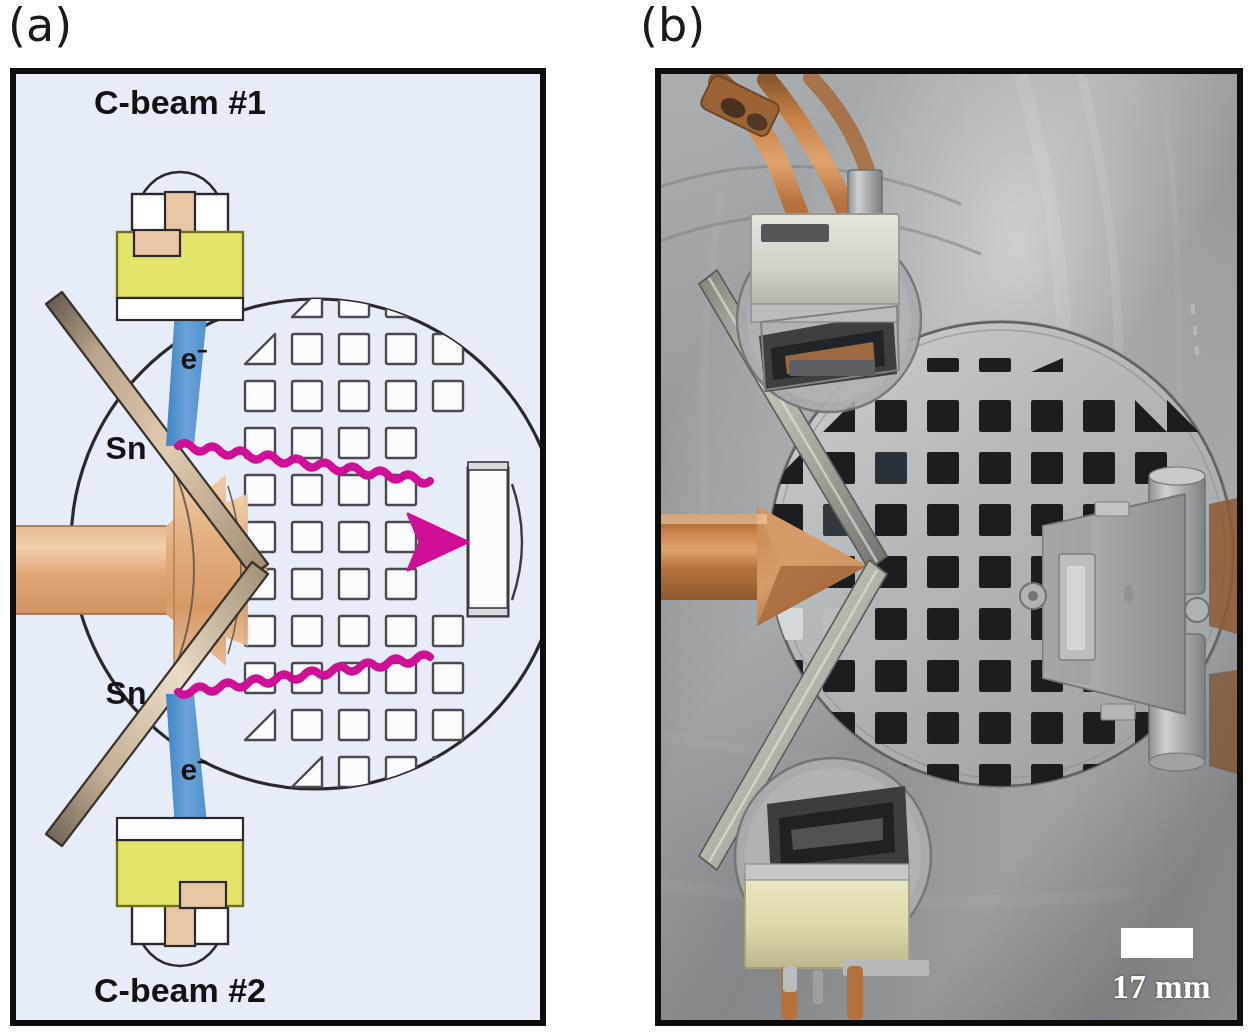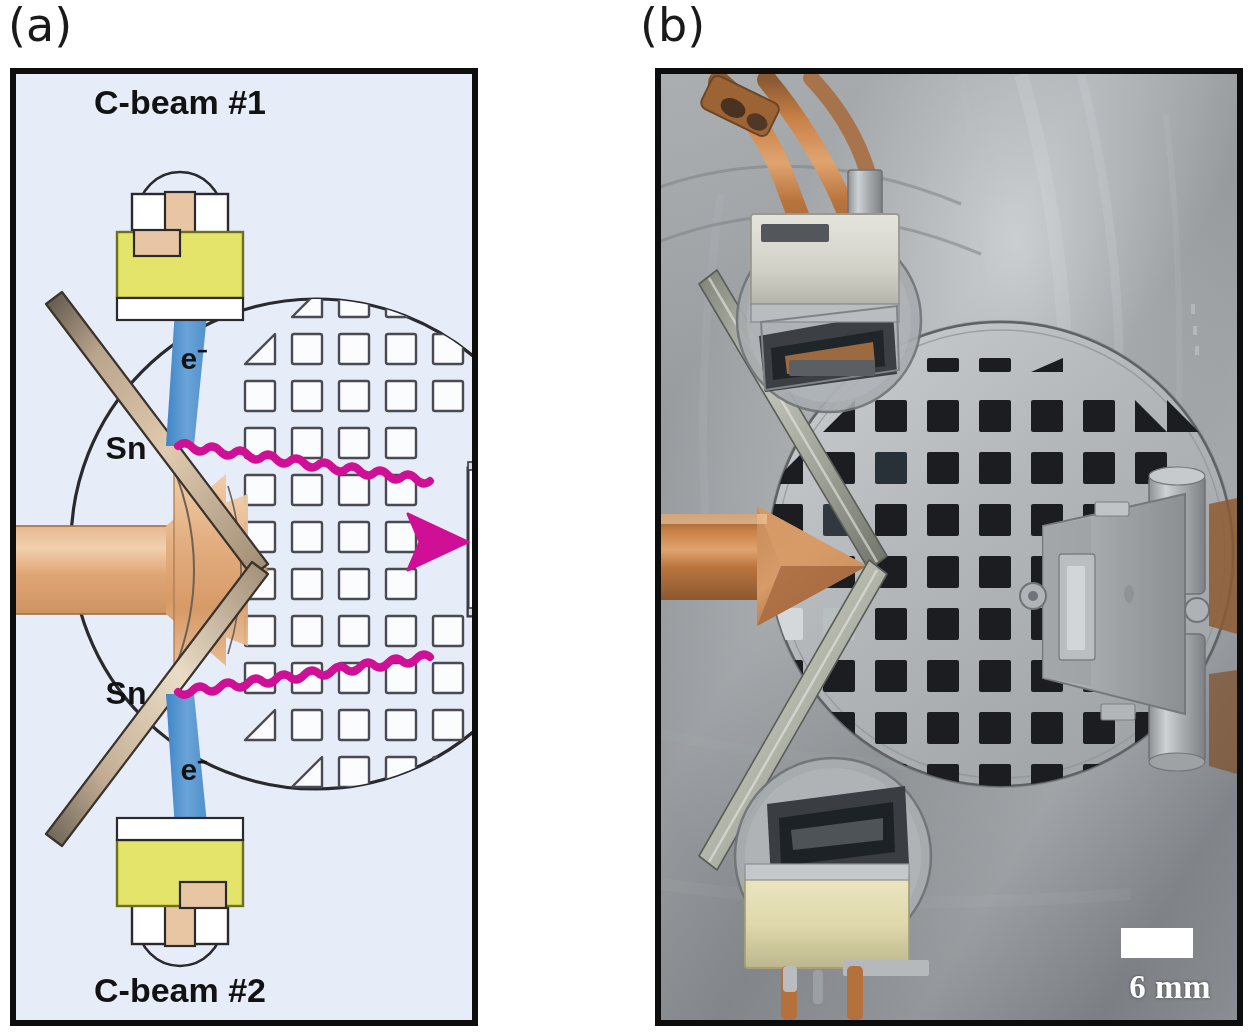--- a/index.html
+++ b/index.html
@@ -26,21 +26,21 @@
     letter-spacing: 0px;
   }
   #label-a { left: 8px;  top: 2px; }
   #label-b { left: 640px; top: 2px; }
 
   
   #panel-a {
     position: absolute;
     left: 10px;
     top: 68px;
-    width: 468px;
+    width: 536px;
     height: 958px;
     background: #e6ecf8;
     border: 6px solid #0d0d0d;
     box-sizing: border-box;
     overflow: hidden;
   }
   #panel-a-svg { position: absolute; left: 0; top: 0; }
 
   .cap-text {
     font-family: "Liberation Sans", sans-serif;
@@ -579,14 +579,14 @@
 
       <g opacity="0.3" fill="#e6e9eb">
         <rect x="530" y="230" width="4" height="10"></rect>
         <rect x="532" y="252" width="4" height="9"></rect>
         <rect x="534" y="272" width="4" height="9"></rect>
       </g>
     </g>
   </svg>
 
   <div class="scalebar-rect"></div>
-  <div class="scalebar-text">6 mm</div>
+  <div class="scalebar-text">17 mm</div>
 </div>
 
 </body></html>

